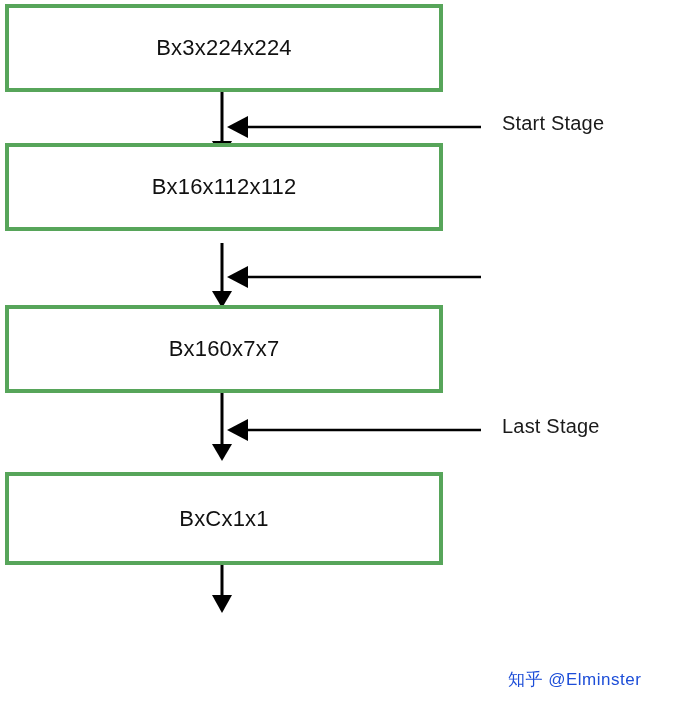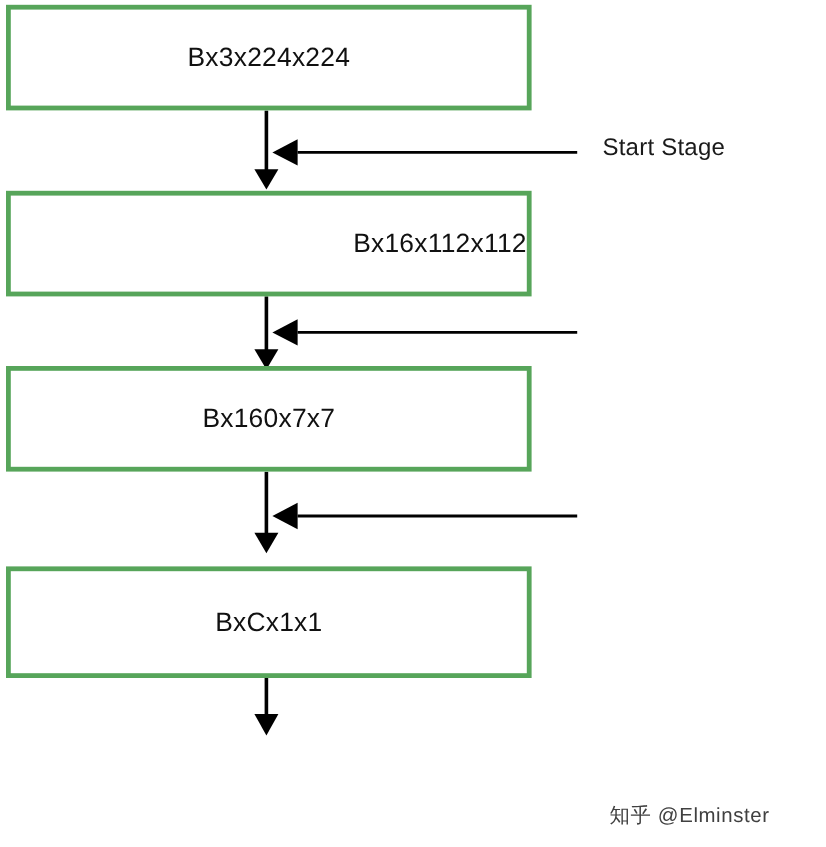--- a/index.html
+++ b/index.html
@@ -46,21 +46,21 @@
     left: 0;
     top: 0;
     width: 688px;
     height: 706px;
     pointer-events: none;
   }
   .watermark {
     position: absolute;
     font-family: "Liberation Sans", sans-serif;
     font-size: 17px;
-    color: #404040;
+    color: #1d4ed8;
     white-space: nowrap;
     letter-spacing: 0.5px;
   }
 </style>
 </head>
 <body>
 
 <div id="canvas">
 
   <svg class="edge-svg" viewBox="0 0 688 706" xmlns="http://www.w3.org/2000/svg">
@@ -102,32 +102,33 @@
         <line x1="481" y1="430" x2="248" y2="430" stroke="#000000" stroke-width="2.4"></line>
         <path d="M 248 419 L 248 441 L 227 430 z" fill="#000000"></path>
       </g>
     </g>
   </svg>
 
   <div class="node-box" style="left:5px;  top:4px;   width:438px; height:88px;">
     <span class="node-label">Bx3x224x224</span>
   </div>
 
-  <div class="node-box" style="left:5px;  top:159px; width:438px; height:88px;justify-content:flex-end;">
+  <div class="node-box" style="left:5px;  top:143px; width:438px; height:88px;">
     <span class="node-label">Bx16x112x112</span>
   </div>
 
   <div class="node-box" style="left:5px;  top:305px; width:438px; height:88px;text-align:right;">
     <span class="node-label">Bx160x7x7</span>
   </div>
 
   <div class="node-box" style="left:5px;  top:472px; width:438px; height:93px;">
     <span class="node-label">BxCx1x1</span>
   </div>
 
 
   <div class="stage-label" style="left:502px; top:112px;">Start Stage</div>
 
 
+  <div class="stage-label" style="left:502px; top:415px;">Last Stage</div>
 
   <div class="watermark" style="left:508px; top:668px;">知乎 @Elminster</div>
 
 </div>
 
 </body></html>

